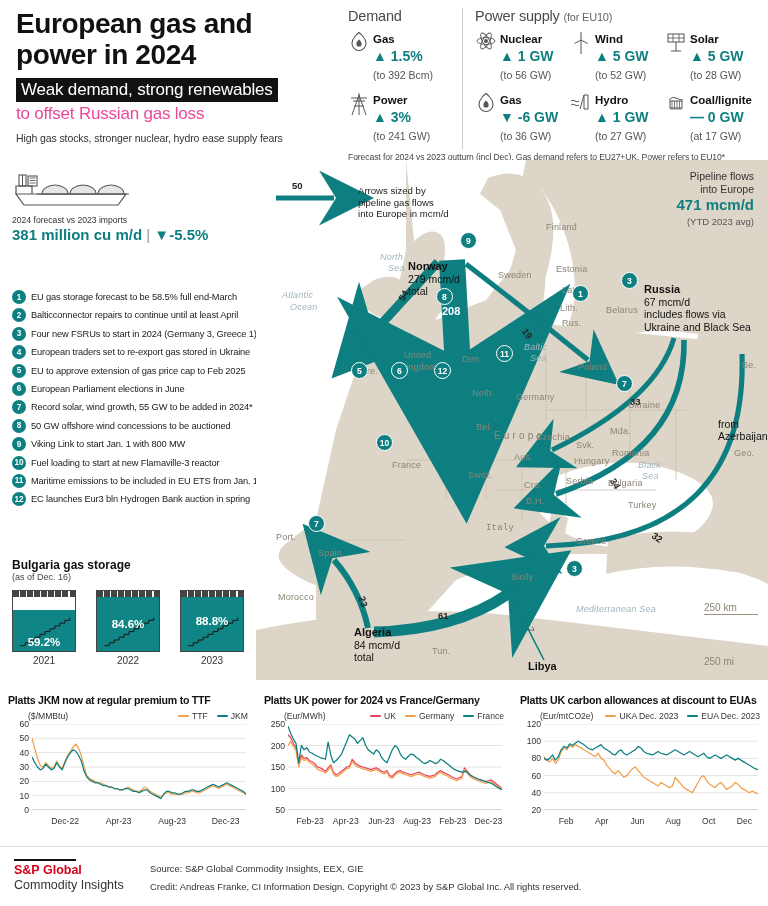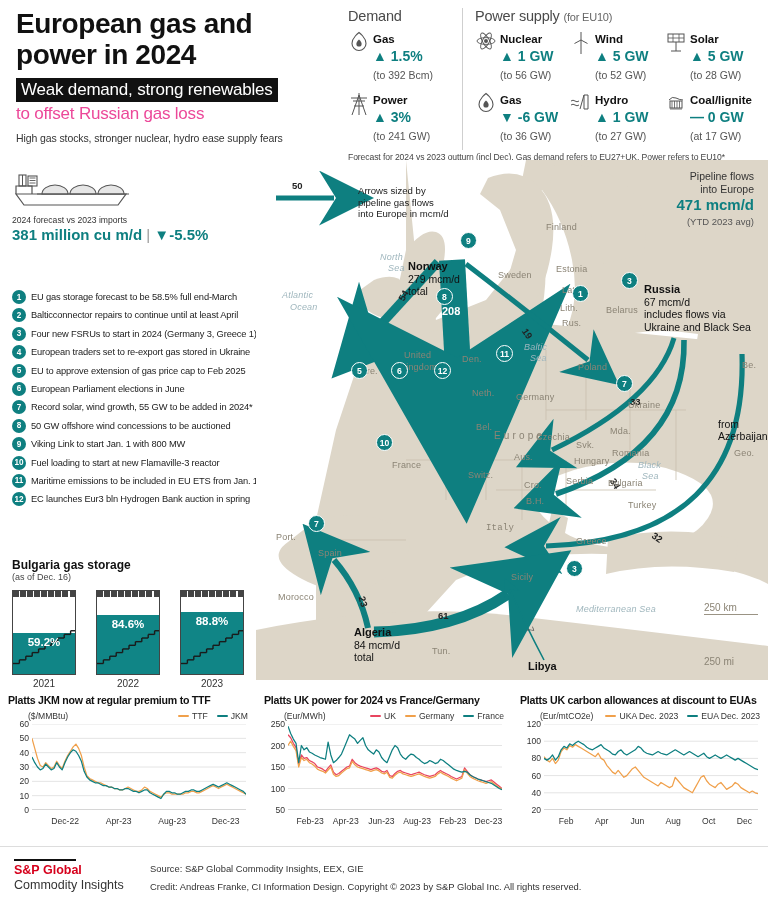--- a/index.html
+++ b/index.html
@@ -60,21 +60,21 @@
   .ev .txt{font-size:9.3px;color:#222;letter-spacing:-0.15px;white-space:nowrap;}
 
   
   .stor{position:absolute;left:12px;top:558px;width:240px;}
   .stor-t{font-size:12px;font-weight:700;color:#111;}
   .stor-s{font-size:9px;color:#444;margin-top:0px;}
   .tanks{display:flex;gap:20px;margin-top:8px;}
   .tank-wrap{width:64px;}
   .tank-top{height:7px;display:flex;gap:1.5px;border:1px solid #444;border-bottom:none;box-sizing:border-box;background:#fff;}
   .tank-top i{flex:1;background:#444;display:block;}
-  .tank{position:relative;height:78px;border:1px solid #444;border-top:none;box-sizing:border-box;background:#fff;overflow:hidden;}
+  .tank{position:relative;height:55px;border:1px solid #444;border-top:none;box-sizing:border-box;background:#fff;overflow:hidden;}
   .tank .fill{position:absolute;left:0;right:0;bottom:0;background:#108586;}
   .tank .pct{position:absolute;left:0;right:0;text-align:center;color:#fff;font-weight:700;font-size:11.5px;}
   .tank .stair{position:absolute;left:0;right:0;bottom:0;height:100%;}
   .tank-y{text-align:center;font-size:10px;color:#333;margin-top:3px;}
 
   
   .map{position:absolute;left:256px;top:160px;width:512px;height:520px;background:#ddd6c8;overflow:hidden;}
   .map svg{position:absolute;left:0;top:0;}
   .mlabel{position:absolute;font-size:9px;color:#8b8475;white-space:nowrap;letter-spacing:0.2px;}
   .mlabel.sea{font-style:italic;color:#9fb6bd;}

